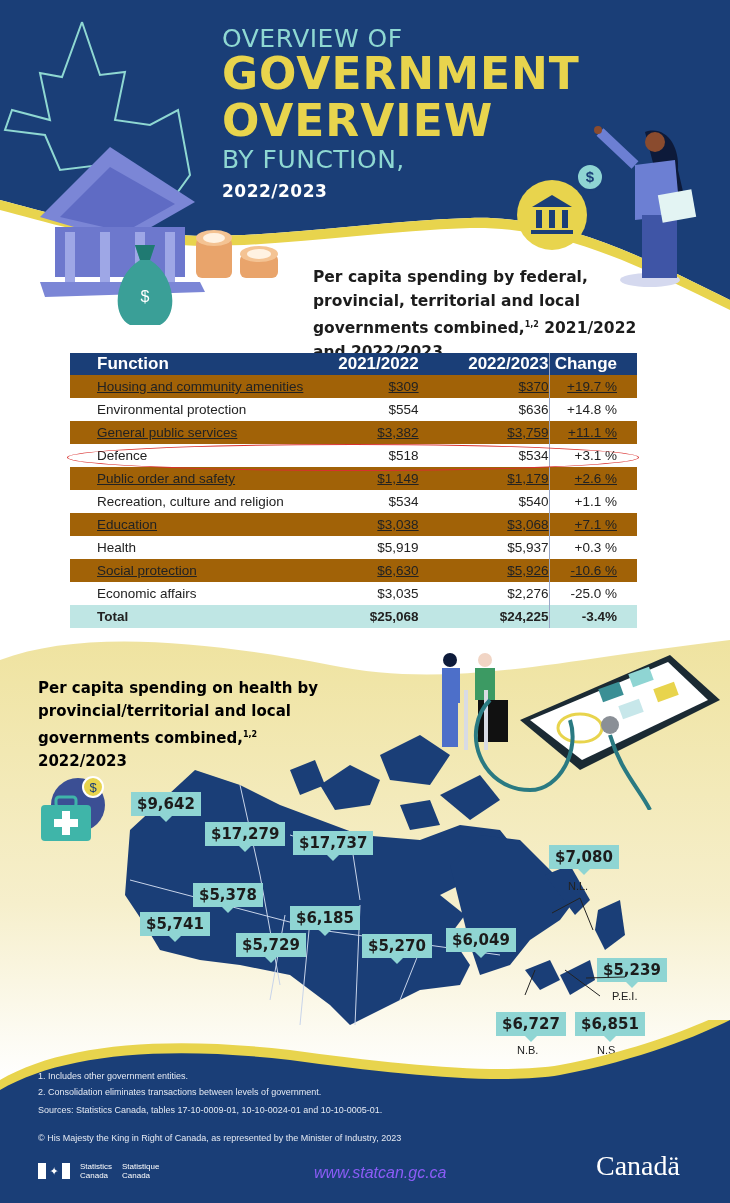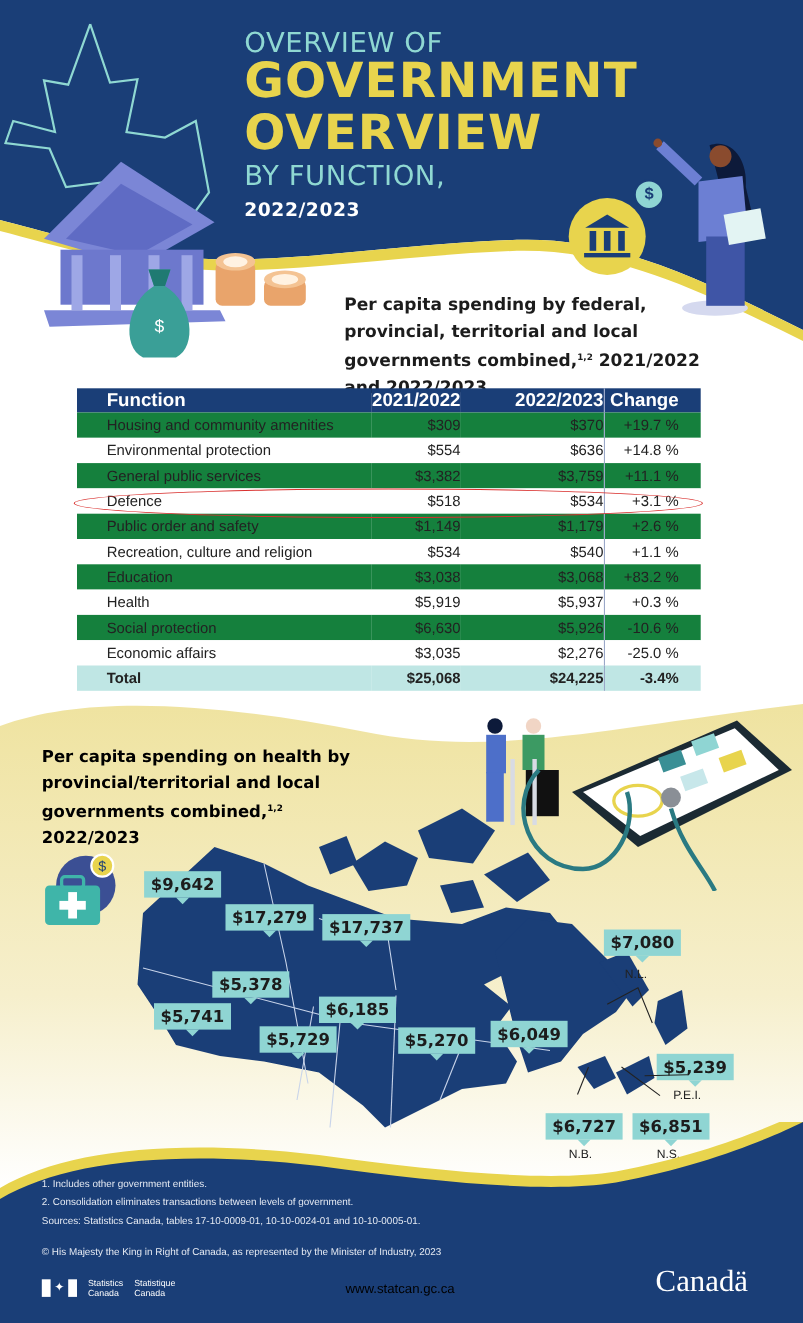--- a/index.html
+++ b/index.html
@@ -16,21 +16,21 @@
   #t4 { top: 145px; font-size: 25px; color: #8fd8d2; }
   #t5 { top: 181px; font-size: 17px; font-weight: bold; color: #ffffff; }
 
   #subtitle { left: 313px; top: 265px; width: 330px; font-family: "DejaVu Sans", sans-serif; font-size: 15.5px; font-weight: bold; color: #1c1c1c; line-height: 24px; }
   sup { font-size: 8px; vertical-align: super; margin-top: 36px; }
 
   
   #spend-table { left: 70px; top: 353px; width: 567px; border-collapse: collapse; font-size: 13.5px; color: #222; }
   #spend-table th { background: #1a3e77; color: #fff; font-weight: bold; height: 22px; font-size: 17px; }
   #spend-table td { height: 23px; }
-  #spend-table tr.odd td { background: #15803d; }
+  #spend-table tr.odd td { background: #a16207; text-decoration: underline; }
   #spend-table tr.even td { background: #ffffff; }
   #spend-table tr.total td { background: #bfe6e4; font-weight: bold; }
   .c-fn { text-align: left; padding-left: 27px; width: 270px; }
   .c-y1 { text-align: right; width: 77px; padding-right: 0; }
   .c-y2 { text-align: right; width: 131px; }
   .c-ch { text-align: right; width: 88px; padding-right: 20px; border-left: 1.5px solid #9aa8c8; }
   #defence-ring { left: 67px; top: 444px; width: 572px; height: 27px; border: 1.5px solid #d9302e; border-radius: 50%; }
 
   
   #health-bg { left: 0; top: 620px; width: 730px; height: 460px; }
@@ -43,21 +43,21 @@
   
   #footer-bg { left: 0; top: 1020px; width: 730px; height: 183px; }
   #notes { left: 38px; top: 1070px; color: #e4e9f2; font-size: 9px; line-height: 13px; }
   #notes div { margin-bottom: 3px; }
   #notes .src { margin-top: 5px; }
   #notes .copy { margin-top: 15px; }
   #statcan-logo { left: 38px; top: 1162px; display: flex; align-items: center; gap: 10px; color: #fff; font-size: 8px; line-height: 9px; }
   #flag { display: flex; width: 32px; height: 16px; }
   #flag .bar { width: 8px; height: 16px; background: #fff; }
   #flag .mid { width: 16px; height: 16px; color: #fff; font-size: 11px; text-align: center; line-height: 16px; }
-  #site-url { left: 314px; top: 1164px; color: #000000; font-size: 12px; }
+  #site-url { left: 314px; top: 1164px; color: #8b5cf6; font-size: 16px; font-style: italic; }
   #canada-word { left: 596px; top: 1150px; color: #fff; font-family: "Liberation Serif", serif; font-size: 28px; }
 </style>
 </head>
 <body>
 
 <svg id="header-bg" class="abs" viewBox="0 0 730 330" width="730" height="330">
   <path d="M0 0 H730 V300 C640 255 560 215 470 218 C360 222 260 240 180 235 C100 230 40 210 0 200 Z" fill="#1a3e77"></path>
   <path d="M0 200 C40 210 100 230 180 235 C260 240 360 222 470 218 C560 215 640 255 730 300 L730 310 C640 266 560 226 470 228 C360 232 260 250 180 245 C100 240 40 220 0 210 Z" fill="#e8d44d"></path>
 </svg>
 
@@ -166,21 +166,21 @@
     <tr class="even">
       <td class="c-fn">Recreation, culture and religion</td>
       <td class="c-y1">$534</td>
       <td class="c-y2">$540</td>
       <td class="c-ch">+1.1 %</td>
     </tr>
     <tr class="odd">
       <td class="c-fn">Education</td>
       <td class="c-y1">$3,038</td>
       <td class="c-y2">$3,068</td>
-      <td class="c-ch">+83.2 %</td>
+      <td class="c-ch">+7.1 %</td>
     </tr>
     <tr class="even">
       <td class="c-fn">Health</td>
       <td class="c-y1">$5,919</td>
       <td class="c-y2">$5,937</td>
       <td class="c-ch">+0.3 %</td>
     </tr>
     <tr class="odd">
       <td class="c-fn">Social protection</td>
       <td class="c-y1">$6,630</td>

